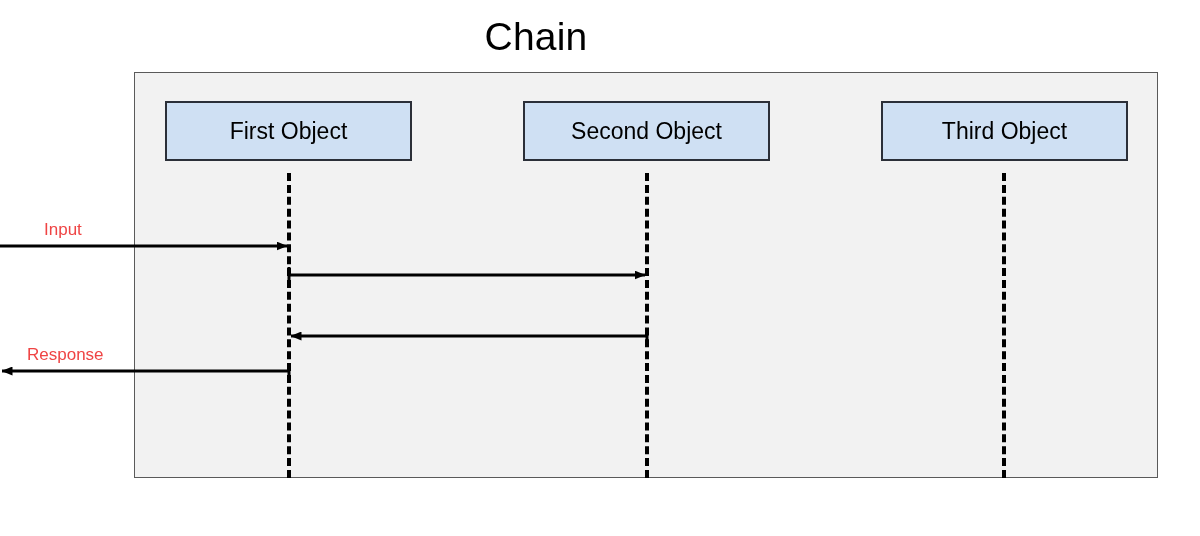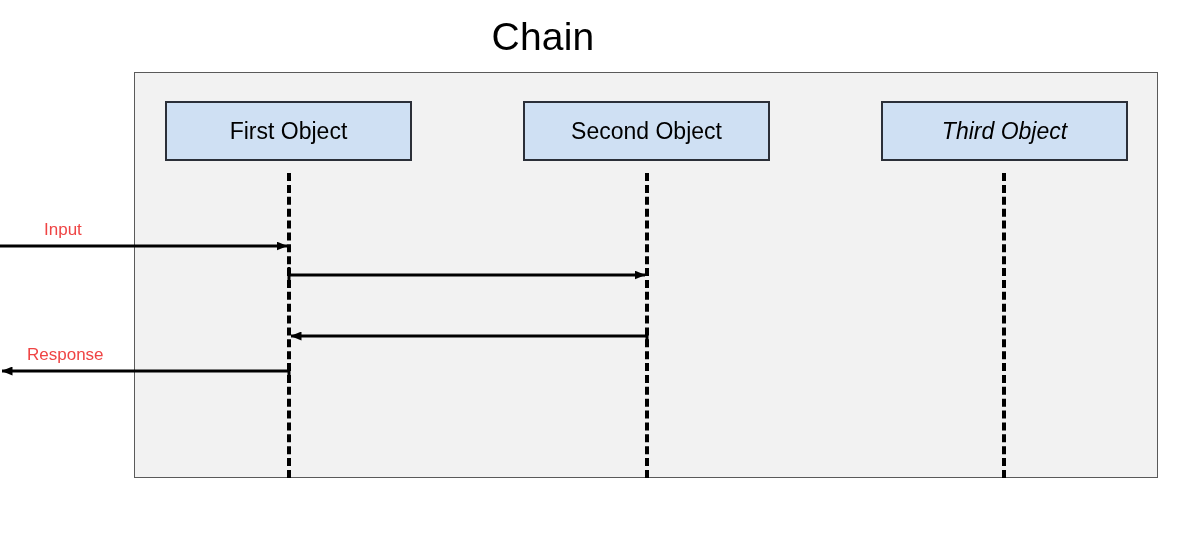--- a/index.html
+++ b/index.html
@@ -17,21 +17,21 @@
   }
   #diagram-root {
     position: absolute;
     left: 0;
     top: 0;
     width: 1200px;
     height: 536px;
   }
   .diagram-title {
     position: absolute;
-    left: 7px;
+    left: 0;
     top: 14px;
     width: 1072px;
     text-align: center;
     font-size: 39px;
     line-height: 46px;
     font-weight: 400;
     color: #000000;
     letter-spacing: 0.2px;
   }
   .frame {
@@ -54,21 +54,21 @@
     display: flex;
     align-items: center;
     justify-content: center;
     font-size: 23px;
     line-height: 28px;
     color: #000000;
     top: 101px;
   }
   .box-0 { left: 165px; }
   .box-1 { left: 523px; }
-  .box-2 { left: 881px; font-style: italic; }
+  .box-2 { left: 881px; }
 
   .lifeline {
     position: absolute;
     top: 173px;
     width: 0;
     height: 305px;
     border-left: 4px dashed #000000;
   }
   .ll-0 { left: 287px; }
   .ll-1 { left: 645px; }

